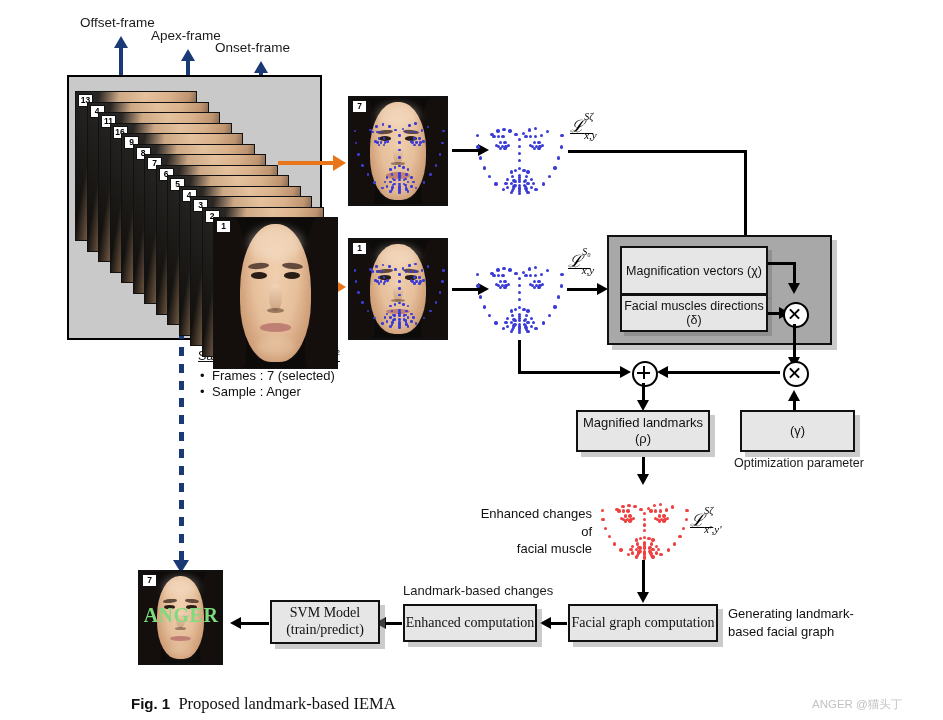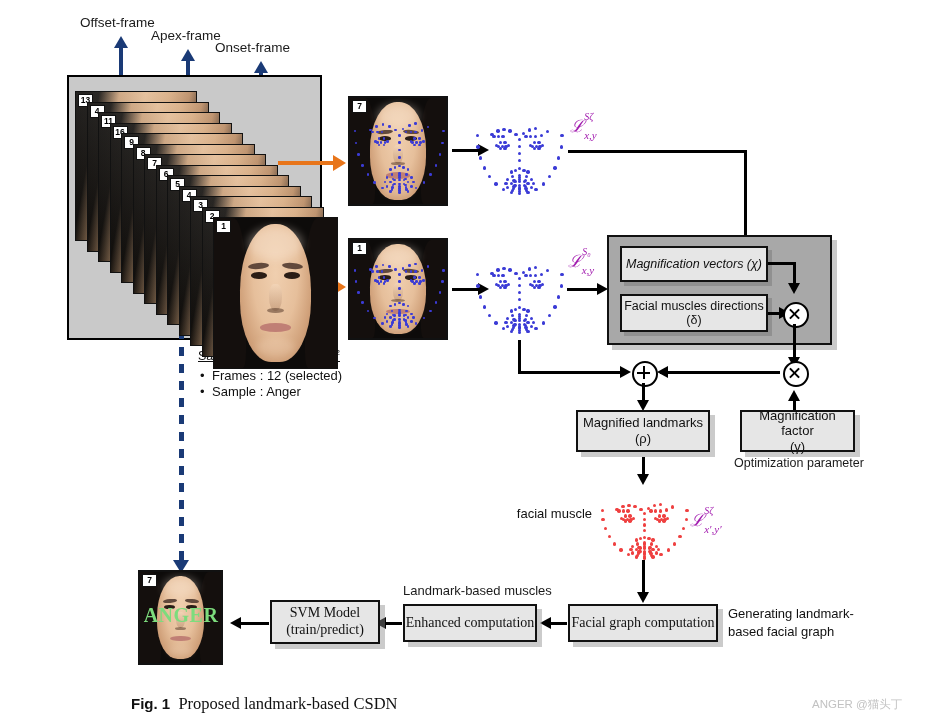--- a/index.html
+++ b/index.html
@@ -77,21 +77,21 @@
   .op.times::after{left:3.2px;top:8.5px;width:13px;height:2px;transform:rotate(-45deg);}
 
   
   .cloud{position:absolute;}
   .cloud i{position:absolute;width:3.4px;height:3.4px;border-radius:50%;display:block;}
   .cloud.blue i{background:#3b3bd6;}
   .cloud.red i{background:#ef4040;}
   .cloud.mini i{width:2.6px;height:2.6px;}
 
   
-  .math{position:absolute;font-family:"Liberation Serif",serif;font-style:italic;font-size:17px;color:#a21caf;white-space:nowrap;}
+  .math{position:absolute;font-family:"Liberation Serif",serif;font-style:italic;font-size:17px;color:#000000;white-space:nowrap;text-decoration:underline;}
   .math sup{font-size:10px;font-style:italic;position:relative;top:-5px;}
   .math sub{font-size:11px;font-style:italic;position:relative;left:-9px;top:3px;}
 
   
   #sample-title{left:198px;top:348px;font-size:12.5px;text-decoration:underline;}
   #sample-title sup{font-size:8px;}
   .bullet{position:absolute;font-size:13px;}
   .bullet::before{content:"\2022";position:absolute;left:-12px;top:0;}
 
   
@@ -205,21 +205,21 @@
 <div class="ohead" style="left:333px;top:155px;"></div>
 <div class="oline" style="left:288px;top:285px;width:45px;"></div>
 <div class="ohead" style="left:333px;top:279px;"></div>
 
 <div class="abs" id="dash-line"></div>
 <div class="abs" id="dash-head"></div>
 
 <div class="abs" id="sample-title">
   <span>Sample 1 from CAS(ME)</span><sup>2</sup>
 </div>
-<div class="bullet" style="left:212px;top:368px;">Frames : 12 (selected)</div>
+<div class="bullet" style="left:212px;top:368px;">Frames : 7 (selected)</div>
 <div class="bullet" style="left:212px;top:384px;">Sample     : Anger</div>
 
 <div class="abs" id="apex-thumb" style="left:348px;top:96px;width:100px;height:110px;border:2px solid #111;box-sizing:border-box;overflow:hidden;background:#0d0b0a;">
   <div class="face">
     <div class="hairL"></div>
       <div class="hairR"></div>
       <div class="oval"></div>
       <div class="fore"></div>
     <div class="browL"></div>
       <div class="browR"></div>
@@ -638,21 +638,21 @@
   <span>ℒ</span><sup>S₀</sup><sub>x,y</sub>
 </div>
 <div class="kline" style="left:567px;top:288px;width:33px;height:2.5px;"></div>
 <div class="khead-r" style="left:597px;top:283px;"></div>
 
 <div class="kline" style="left:518px;top:340px;width:2.5px;height:33px;"></div>
 <div class="kline" style="left:518px;top:371px;width:104px;height:2.5px;"></div>
 <div class="khead-r" style="left:620px;top:366px;"></div>
 
 <div id="magbox"></div>
-<div class="inbox" style="left:620px;top:246px;width:148px;height:36px;font-style:italic;">
+<div class="inbox" style="left:620px;top:246px;width:148px;height:49px;">
   <span>Magnification vectors (χ)</span>
 </div>
 <div class="inbox" style="left:620px;top:294px;width:148px;height:38px;flex-direction:column;">
   <span>Facial muscles directions</span>
   <span>(δ)</span>
 </div>
 
 <div class="kline" style="left:768px;top:262px;width:27px;height:2.5px;"></div>
 <div class="kline" style="left:793px;top:262px;width:2.5px;height:23px;"></div>
 <div class="khead-d" style="left:788px;top:283px;"></div>
@@ -673,21 +673,20 @@
 <div class="khead-d" style="left:637px;top:400px;"></div>
 
 <div class="kline" style="left:793px;top:395px;width:2.5px;height:18px;"></div>
 <div class="khead-u" style="left:788px;top:390px;"></div>
 
 <div class="pbox sansbox" style="left:576px;top:410px;width:134px;height:42px;flex-direction:column;">
   <span>Magnified landmarks</span>
   <span>(ρ)</span>
 </div>
 <div class="pbox sansbox" style="left:740px;top:410px;width:115px;height:42px;flex-direction:column;">
-  <span>Magnification factor</span>
   <span>(γ)</span>
 </div>
 <div class="abs lbl" style="left:734px;top:456px;font-size:12.5px;">Optimization parameter</div>
 
 <div class="kline" style="left:642px;top:457px;width:2.5px;height:22px;"></div>
 <div class="khead-d" style="left:637px;top:474px;"></div>
 
 <div class="cloud red" id="cloud-red" style="left:597px;top:484px;width:92px;height:82px;">
     <i style="left: 3.68px; top: 24.6px;"></i>
     <i style="left: 4.49317px; top: 33.8785px;"></i>
@@ -774,20 +773,21 @@
     <i style="left: 50.6px; top: 65.6px;"></i>
     <i style="left: 41.4px; top: 62.32px;"></i>
     <i style="left: 46px; top: 62.32px;"></i>
     <i style="left: 50.6px; top: 62.32px;"></i>
     <i style="left: 39.56px; top: 68.06px;"></i>
     <i style="left: 46px; top: 68.88px;"></i>
     <i style="left: 52.44px; top: 68.06px;"></i>
     <i style="left: 46px; top: 59.04px;"></i>
   </div>
 <div class="abs" style="left:477px;top:505px;width:115px;text-align:right;font-size:13px;line-height:1.35;">
+  <div>Enhanced changes of</div>
   <div>facial muscle</div>
 </div>
 <div class="math" style="left:690px;top:508px;">
   <span>ℒ</span><sup>Sζ</sup><sub>x′,y′</sub>
 </div>
 
 <div class="kline" style="left:642px;top:560px;width:2.5px;height:38px;"></div>
 <div class="khead-d" style="left:637px;top:592px;"></div>
 
 <div class="pbox serifbox" style="left:568px;top:604px;width:150px;height:38px;">
@@ -797,21 +797,21 @@
   <div>Generating landmark-</div>
   <div>based facial graph</div>
 </div>
 
 <div class="kline" style="left:545px;top:622px;width:22px;height:2.5px;"></div>
 <div class="khead-l" style="left:540px;top:617px;"></div>
 
 <div class="pbox serifbox" style="left:403px;top:604px;width:134px;height:38px;">
   <span>Enhanced computation</span>
 </div>
-<div class="abs lbl" style="left:403px;top:583px;font-size:13px;">Landmark-based muscles</div>
+<div class="abs lbl" style="left:403px;top:583px;font-size:13px;">Landmark-based changes</div>
 
 <div class="kline" style="left:380px;top:622px;width:22px;height:2.5px;"></div>
 <div class="khead-l" style="left:375px;top:617px;"></div>
 
 <div class="pbox serifbox" style="left:270px;top:600px;width:110px;height:44px;flex-direction:column;">
   <span>SVM Model</span>
   <span>(train/predict)</span>
 </div>
 
 <div class="kline" style="left:237px;top:622px;width:32px;height:2.5px;"></div>
@@ -830,15 +830,15 @@
     <div class="nose"></div>
       <div class="nostril"></div>
       <div class="mouth"></div>
       <div class="chin"></div>
   </div>
   <div class="fnum" style="z-index:5;">7</div>
 </div>
 <div id="anger-text" class="abs">ANGER</div>
 
 <div class="abs" id="caption">
-  <b>Fig. 1</b>&nbsp;&nbsp;<span>Proposed landmark-based CSDN</span>
+  <b>Fig. 1</b>&nbsp;&nbsp;<span>Proposed landmark-based IEMA</span>
 </div>
 <div class="abs" id="watermark">ANGER @猫头丁</div>
 
 </body></html>

